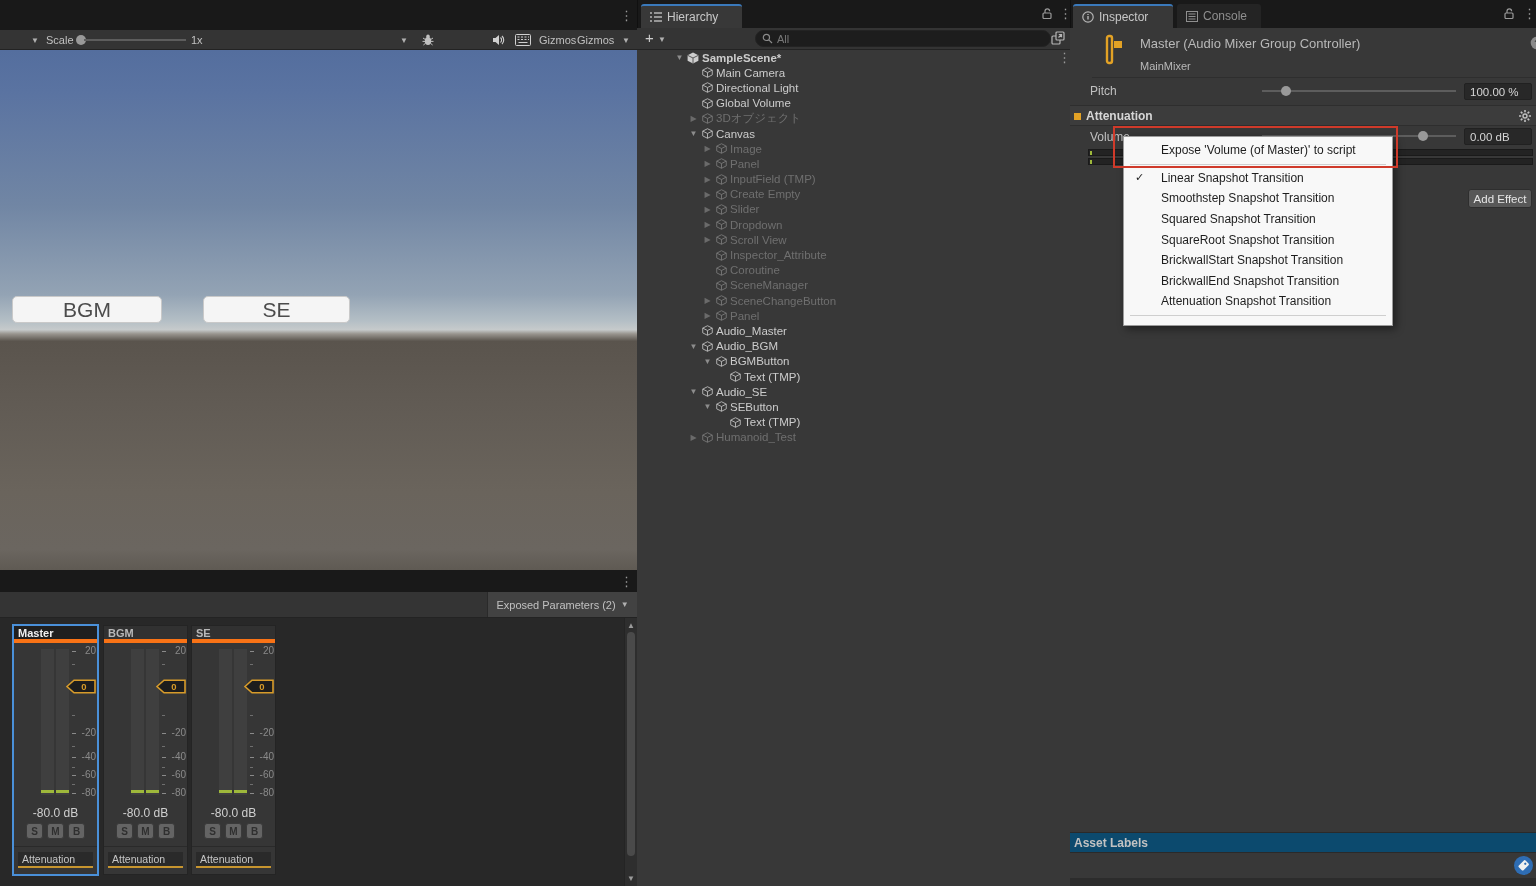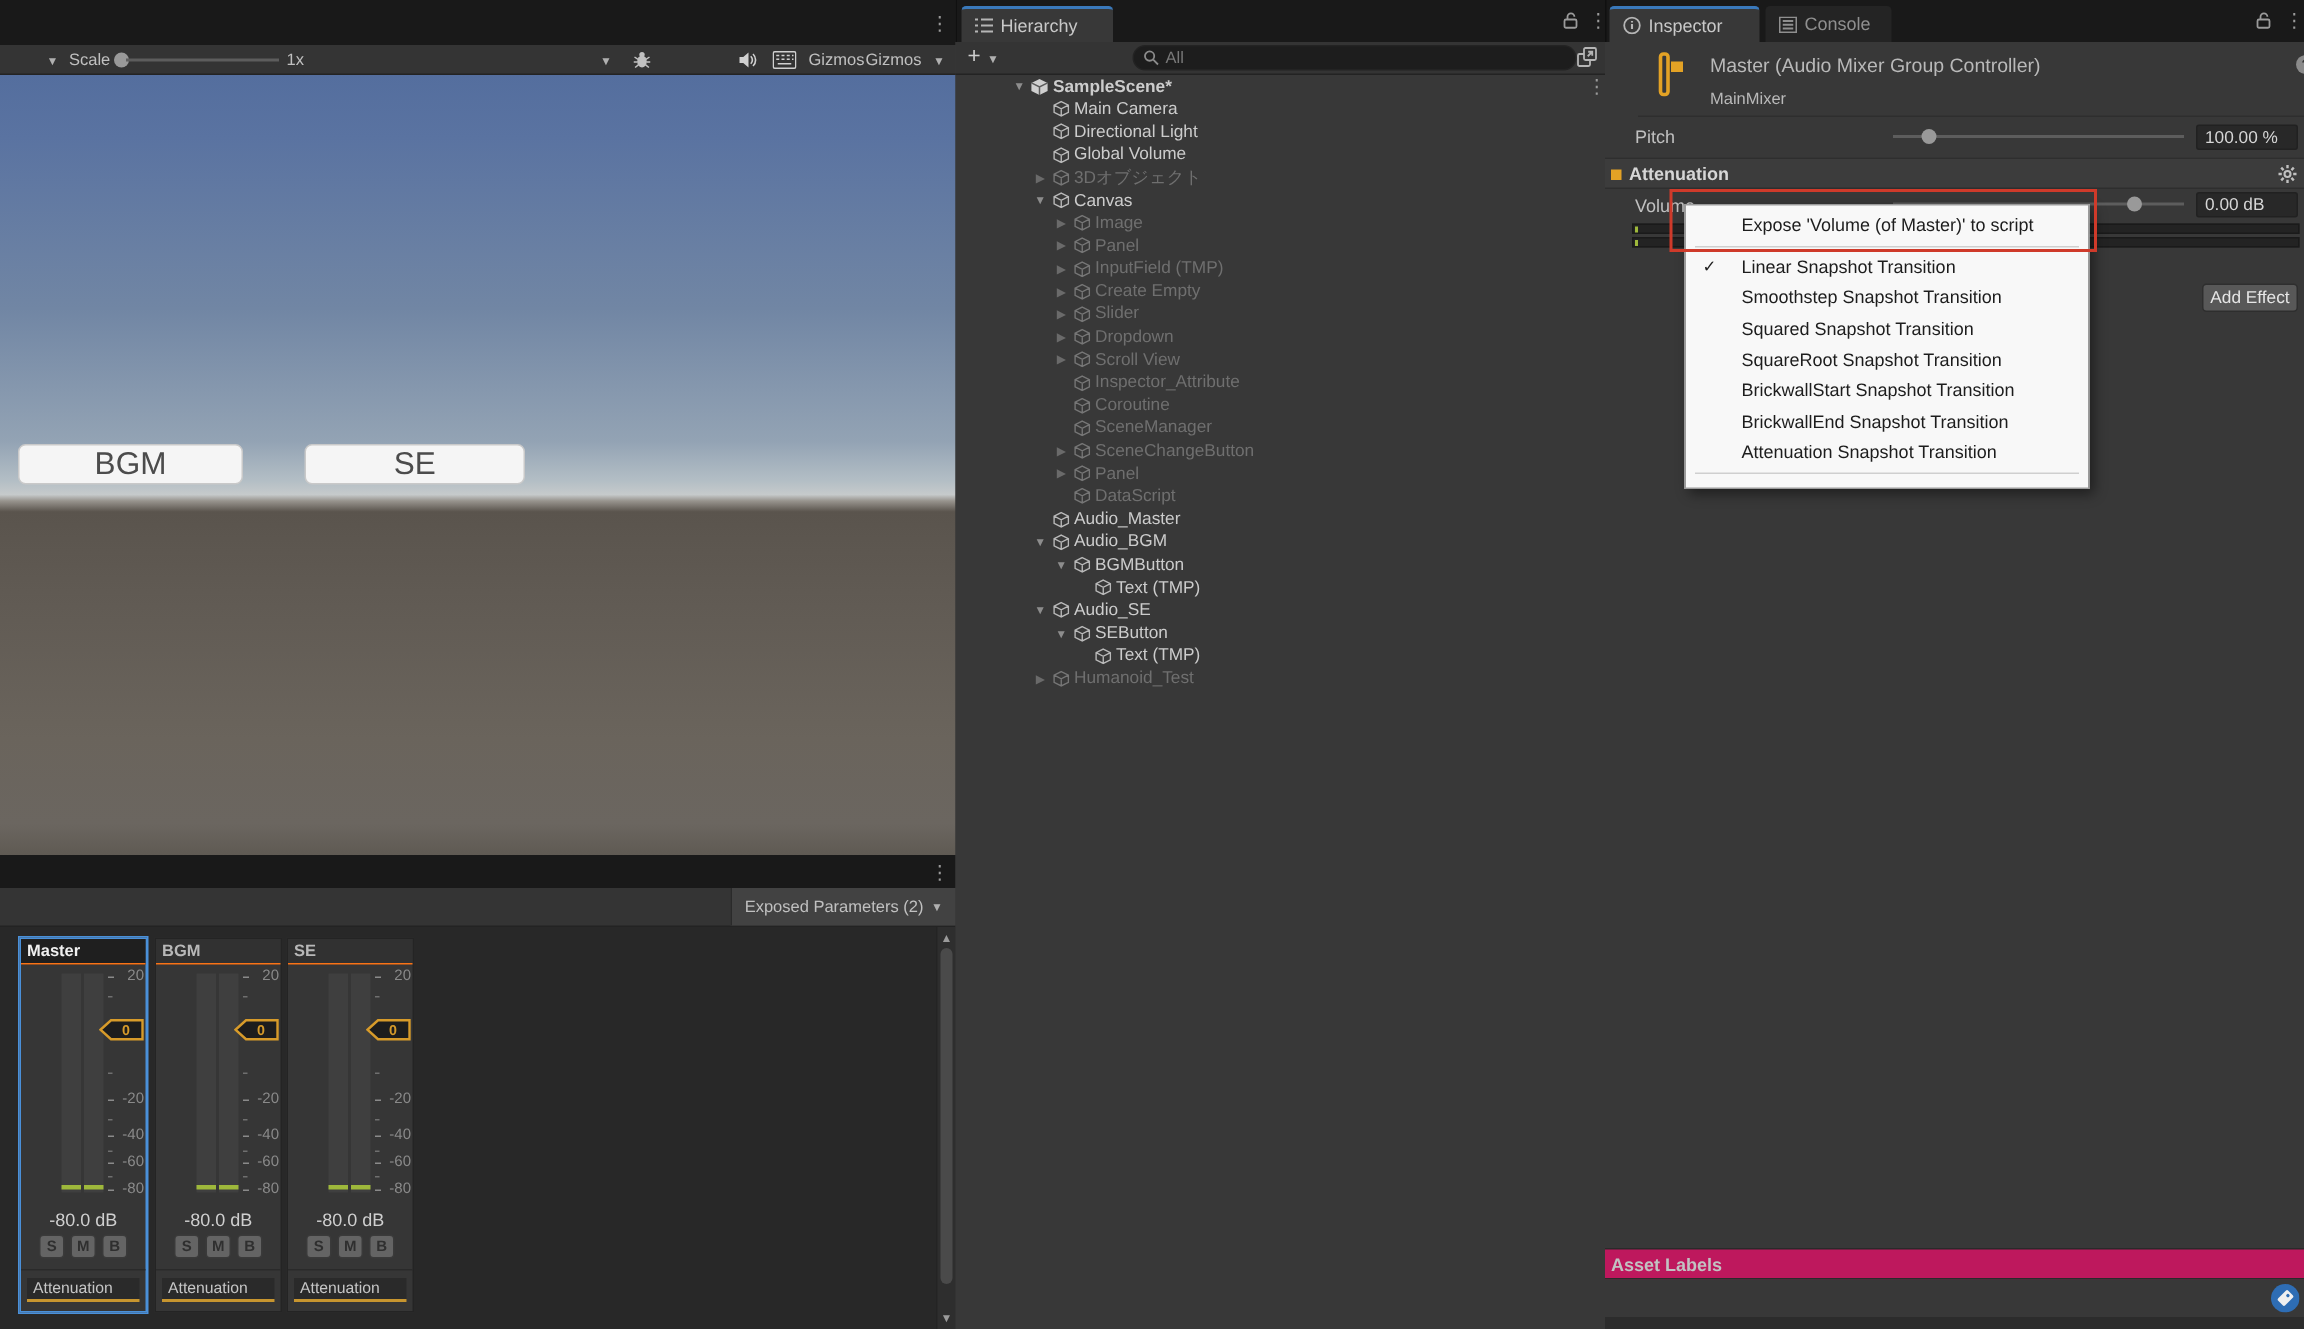--- a/index.html
+++ b/index.html
@@ -59,21 +59,21 @@
   .mitem .mlabel{padding-left:37px;}
   .msep{height:1px;background:#cfcfcf;margin:3px 6px;}
   #red-rect{left:1113px;top:126px;width:285px;height:42px;border:2px solid #cf3a2a;z-index:60;box-sizing:border-box;}
 
   
   #mixer-body{left:0;top:618px;width:637px;height:268px;background:#282828;}
   .strip{position:absolute;top:7px;width:85px;height:250px;background:#363636;
     border:1px solid #242424;box-sizing:border-box;}
   .strip.selected{border:1px solid #4a90d9;box-shadow:0 0 0 1px #4a90d9;}
   .strip-hd{height:17px;font-size:11px;font-weight:bold;display:flex;align-items:center;
-    padding-left:4px;background:#313131;color:#b8b8b8;border-bottom:1px solid #f97316;box-sizing:border-box;}
+    padding-left:4px;background:#313131;color:#b8b8b8;border-bottom:4px solid #f97316;box-sizing:border-box;}
   .strip.selected .strip-hd{background:#1f1f1f;color:#f0f0f0;}
   .vbar{position:absolute;top:23px;width:13px;height:146px;background:#3f3f3f;}
   .vbar .gdash{position:absolute;left:0;bottom:2px;width:13px;height:3px;background:#9eb83b;}
   .tick{position:absolute;width:4px;height:1px;background:#8a8a8a;}
   .tlabel{position:absolute;width:26px;text-align:right;font-size:10px;color:#8a8a8a;}
   .flag{position:absolute;width:30px;height:15px;}
   .dbread{position:absolute;width:100%;text-align:center;font-size:12px;color:#cfcfcf;}
   .smb{position:absolute;width:100%;display:flex;justify-content:center;gap:4px;}
   .smb .sbtn{width:17px;height:16px;background:#646464;border:1px solid #3a3a3a;border-radius:3px;
     color:#2f2f2f;font-size:10px;font-weight:bold;display:flex;align-items:center;justify-content:center;box-sizing:border-box;}
@@ -463,29 +463,20 @@
       </div>
       <div class="hrow dim" style="padding-left: 64px;">
         <span class="arr" style="color: rgb(106, 106, 106);">▶</span>
         <span class="ic">
           <svg width="11" height="11" viewBox="0 0 12 12">
             <path d="M6 .8 11.2 3.4v5.2L6 11.2.8 8.6V3.4Z M.8 3.4 6 6l5.2-2.6 M6 6v5.2" fill="none" stroke="#767676" stroke-width="1"></path>
           </svg>
         </span>
         <span class="nm">Panel</span>
       </div>
-      <div class="hrow dim" style="padding-left: 64px;">
-        <span class="arr" style="color: rgb(106, 106, 106);"></span>
-        <span class="ic">
-          <svg width="11" height="11" viewBox="0 0 12 12">
-            <path d="M6 .8 11.2 3.4v5.2L6 11.2.8 8.6V3.4Z M.8 3.4 6 6l5.2-2.6 M6 6v5.2" fill="none" stroke="#767676" stroke-width="1"></path>
-          </svg>
-        </span>
-        <span class="nm">DataScript</span>
-      </div>
       <div class="hrow bright" style="padding-left: 50px;">
         <span class="arr"></span>
         <span class="ic">
           <svg width="11" height="11" viewBox="0 0 12 12">
             <path d="M6 .8 11.2 3.4v5.2L6 11.2.8 8.6V3.4Z M.8 3.4 6 6l5.2-2.6 M6 6v5.2" fill="none" stroke="#b9b9b9" stroke-width="1"></path>
           </svg>
         </span>
         <span class="nm">Audio_Master</span>
       </div>
       <div class="hrow bright" style="padding-left: 50px;">
@@ -624,21 +615,21 @@
       <span class="mark"></span>
     </div>
   <div class="meter-row" style="left:1088px;top:158px;width:445px;">
       <span class="mark"></span>
     </div>
 
   <div class="btn abs" style="left:1468px;top:189px;width:64px;height:19px;">
     <span>Add Effect</span>
   </div>
 
-  <div class="abs" style="left:1070px;top:832px;width:466px;height:21px;background:#be185d;border-top:1px solid #2a2a2a;border-bottom:1px solid #2a2a2a;box-sizing:border-box;">
+  <div class="abs" style="left:1070px;top:832px;width:466px;height:21px;background:#0c4a6e;border-top:1px solid #2a2a2a;border-bottom:1px solid #2a2a2a;box-sizing:border-box;">
     <span class="abs" style="left:4px;top:3px;font-size:12px;font-weight:bold;color:#c2c2c2;">Asset Labels</span>
   </div>
   <div class="abs" style="left:1070px;top:853px;width:466px;height:25px;background:#383838;">
     <span class="abs" style="left:444px;top:3px;">
       <svg width="19" height="19" viewBox="0 0 19 19">
           <circle cx="9.5" cy="9.5" r="9.5" fill="#2e6db4"></circle>
           <g transform="rotate(45 9.5 9.5)">
             <rect x="6.2" y="4.5" width="6.6" height="9.5" rx="1.2" fill="#f0f0f0"></rect>
             <circle cx="9.5" cy="7" r="1.1" fill="#2e6db4"></circle>
           </g>

